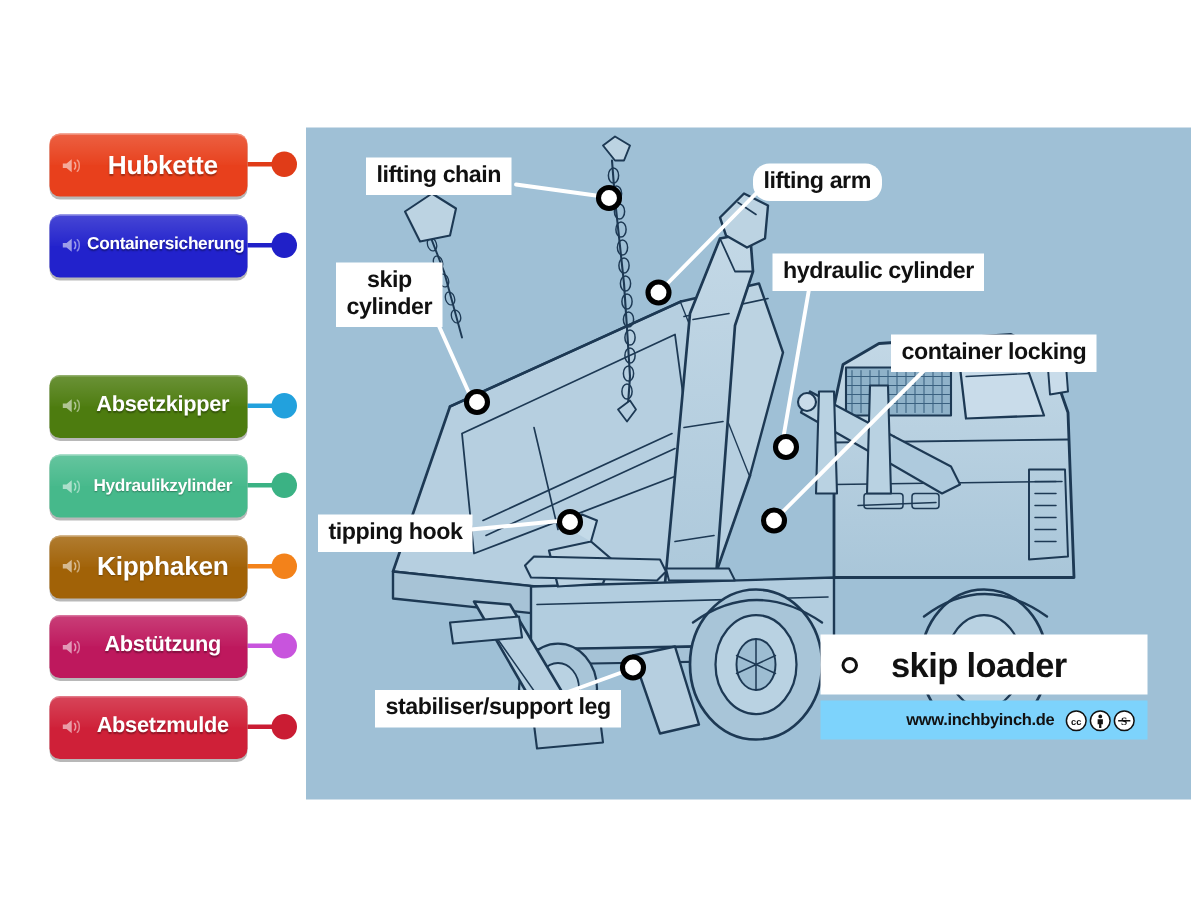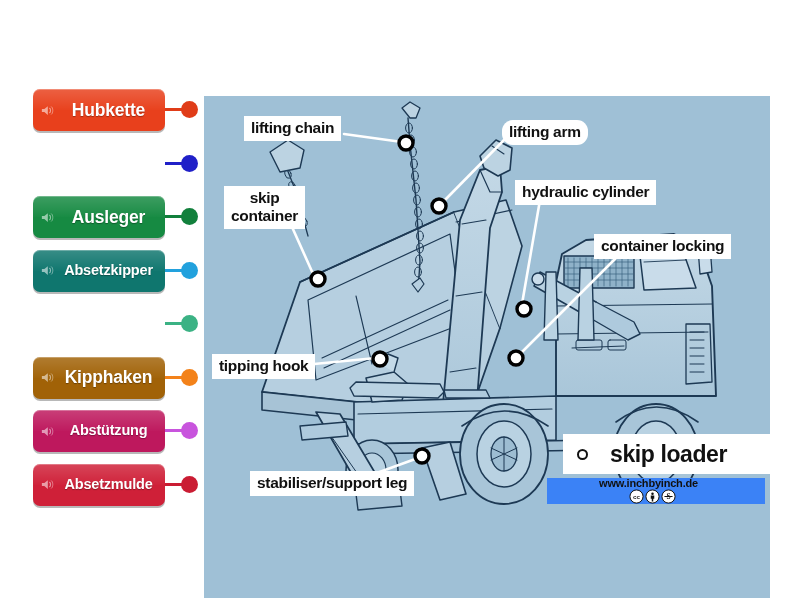--- a/index.html
+++ b/index.html
@@ -93,25 +93,26 @@
     top: 13px;
     width: 17px;
     height: 17px;
     border-radius: 50%;
   }
 
   
   #illustration-panel {
     position: absolute;
     left: 204px;
-    top: 96px;
+    top: 85px;
     width: 566px;
-    height: 502px;
+    height: 448px;
     background: #9fc0d6;
     overflow: hidden;
+    padding-left: 24px;
   }
   #illustration-panel svg.art {
     position: absolute;
     left: 0; top: 0;
     width: 566px;
     height: 432px;
   }
 
   
   .callout {
@@ -135,21 +136,20 @@
     left: 343px;
     top: 338px;
     width: 218px;
     height: 40px;
     background: #ffffff;
     display: flex;
     align-items: center;
     padding-left: 14px;
     box-sizing: border-box;
     z-index: 7;
-    margin-left: 16px;
   }
   #legend-title .leg-ring {
     width: 11px;
     height: 11px;
     border: 2.5px solid #111;
     border-radius: 50%;
     box-sizing: border-box;
     margin-right: 22px;
     flex: 0 0 auto;
   }
@@ -158,28 +158,27 @@
     font-weight: bold;
     color: #111;
     letter-spacing: -0.4px;
   }
   #legend-credit {
     position: absolute;
     left: 343px;
     top: 382px;
     width: 218px;
     height: 26px;
-    background: #3b82f6;
+    background: #7dd3fc;
     display: flex;
     align-items: center;
     justify-content: flex-end;
     padding-right: 8px;
     box-sizing: border-box;
     z-index: 7;
-    flex-direction: column;
   }
   #legend-credit .credit-url {
     font-size: 11px;
     font-weight: bold;
     color: #111;
     letter-spacing: -0.2px;
     margin-right: 7px;
   }
   .cc-badges { display: flex; gap: 1px; align-items: center; }
 </style>
@@ -196,48 +195,52 @@
             <path d="M3 9.5h4l5.5-4.5v14L7 14.5H3z" fill="#ffffff"></path>
             <path d="M15.5 8.5c1.6 1.1 1.6 5.9 0 7" stroke="#ffffff" stroke-width="1.7" fill="none" stroke-linecap="round"></path>
             <path d="M18.4 6c2.9 2 2.9 10 0 12" stroke="#ffffff" stroke-width="1.5" fill="none" stroke-linecap="round" opacity="0.85"></path>
           </svg>
           <span class="btn-text sz-lg">Hubkette</span>
         </div>
         <div class="dot" style="background: rgb(224, 60, 24);"></div>
       </div>
       <div class="label-row" style="top: 53.5px;">
         <div class="connector" style="background: rgb(32, 32, 200);"></div>
+        <div class="label-button" style="background: rgb(34, 34, 204);">
+          <svg class="spk" viewBox="0 0 24 24">
+            <path d="M3 9.5h4l5.5-4.5v14L7 14.5H3z" fill="#ffffff"></path>
+            <path d="M15.5 8.5c1.6 1.1 1.6 5.9 0 7" stroke="#ffffff" stroke-width="1.7" fill="none" stroke-linecap="round"></path>
+            <path d="M18.4 6c2.9 2 2.9 10 0 12" stroke="#ffffff" stroke-width="1.5" fill="none" stroke-linecap="round" opacity="0.85"></path>
+          </svg>
+          <span class="btn-text sz-sm">Containersicherung</span>
+        </div>
         <div class="dot" style="background: rgb(32, 32, 200);"></div>
-      </div>
-      <div class="label-row" style="top: 107px;">
-        <div class="connector" style="background: rgb(18, 128, 60);"></div>
-        <div class="label-button" style="background: rgb(22, 138, 66);">
-          <svg class="spk" viewBox="0 0 24 24">
-            <path d="M3 9.5h4l5.5-4.5v14L7 14.5H3z" fill="#ffffff"></path>
-            <path d="M15.5 8.5c1.6 1.1 1.6 5.9 0 7" stroke="#ffffff" stroke-width="1.7" fill="none" stroke-linecap="round"></path>
-            <path d="M18.4 6c2.9 2 2.9 10 0 12" stroke="#ffffff" stroke-width="1.5" fill="none" stroke-linecap="round" opacity="0.85"></path>
-          </svg>
-          <span class="btn-text sz-lg">Ausleger</span>
-        </div>
-        <div class="dot" style="background: rgb(18, 128, 60);"></div>
       </div>
       <div class="label-row" style="top: 160.5px;">
         <div class="connector" style="background: rgb(34, 161, 221);"></div>
-        <div class="label-button" style="background: #0f766e;">
+        <div class="label-button" style="background: #4d7c0f;">
           <svg class="spk" viewBox="0 0 24 24">
             <path d="M3 9.5h4l5.5-4.5v14L7 14.5H3z" fill="#ffffff"></path>
             <path d="M15.5 8.5c1.6 1.1 1.6 5.9 0 7" stroke="#ffffff" stroke-width="1.7" fill="none" stroke-linecap="round"></path>
             <path d="M18.4 6c2.9 2 2.9 10 0 12" stroke="#ffffff" stroke-width="1.5" fill="none" stroke-linecap="round" opacity="0.85"></path>
           </svg>
           <span class="btn-text sz-md">Absetzkipper</span>
         </div>
         <div class="dot" style="background: rgb(34, 161, 221);"></div>
       </div>
       <div class="label-row" style="top: 214px;">
         <div class="connector" style="background: rgb(59, 178, 132);"></div>
+        <div class="label-button" style="background: rgb(70, 185, 139);">
+          <svg class="spk" viewBox="0 0 24 24">
+            <path d="M3 9.5h4l5.5-4.5v14L7 14.5H3z" fill="#ffffff"></path>
+            <path d="M15.5 8.5c1.6 1.1 1.6 5.9 0 7" stroke="#ffffff" stroke-width="1.7" fill="none" stroke-linecap="round"></path>
+            <path d="M18.4 6c2.9 2 2.9 10 0 12" stroke="#ffffff" stroke-width="1.5" fill="none" stroke-linecap="round" opacity="0.85"></path>
+          </svg>
+          <span class="btn-text sz-sm">Hydraulikzylinder</span>
+        </div>
         <div class="dot" style="background: rgb(59, 178, 132);"></div>
       </div>
       <div class="label-row" style="top: 267.5px;">
         <div class="connector" style="background: rgb(243, 130, 26);"></div>
         <div class="label-button" style="background: #a16207;">
           <svg class="spk" viewBox="0 0 24 24">
             <path d="M3 9.5h4l5.5-4.5v14L7 14.5H3z" fill="#ffffff"></path>
             <path d="M15.5 8.5c1.6 1.1 1.6 5.9 0 7" stroke="#ffffff" stroke-width="1.7" fill="none" stroke-linecap="round"></path>
             <path d="M18.4 6c2.9 2 2.9 10 0 12" stroke="#ffffff" stroke-width="1.5" fill="none" stroke-linecap="round" opacity="0.85"></path>
           </svg>
@@ -419,21 +422,21 @@
         <circle cx="312" cy="262" r="7" fill="#ffffff" stroke="#000000" stroke-width="3.4"></circle>
         <circle cx="176" cy="263" r="7" fill="#ffffff" stroke="#000000" stroke-width="3.4"></circle>
         <circle cx="218" cy="360" r="7" fill="#ffffff" stroke="#000000" stroke-width="3.4"></circle>
       </g>
     </svg>
 
     <div id="callout-layer">
         <div class="callout" style="left: 40px; top: 20px;">lifting chain</div>
         <div class="callout" style="left: 298px; top: 24px; border-radius: 11px;">lifting arm</div>
         <div class="callout center" style="left: 20px; top: 90px;">skip
-container</div>
+cylinder</div>
         <div class="callout" style="left: 311px; top: 84px;">hydraulic cylinder</div>
         <div class="callout" style="left: 390px; top: 138px;">container locking</div>
         <div class="callout" style="left: 8px; top: 258px;">tipping hook</div>
         <div class="callout" style="left: 46px; top: 375px; text-align: center;">stabiliser/support leg</div>
       </div>
 
     <div id="legend-title">
       <span class="leg-ring"></span>
       <span class="leg-text">skip loader</span>
     </div>

